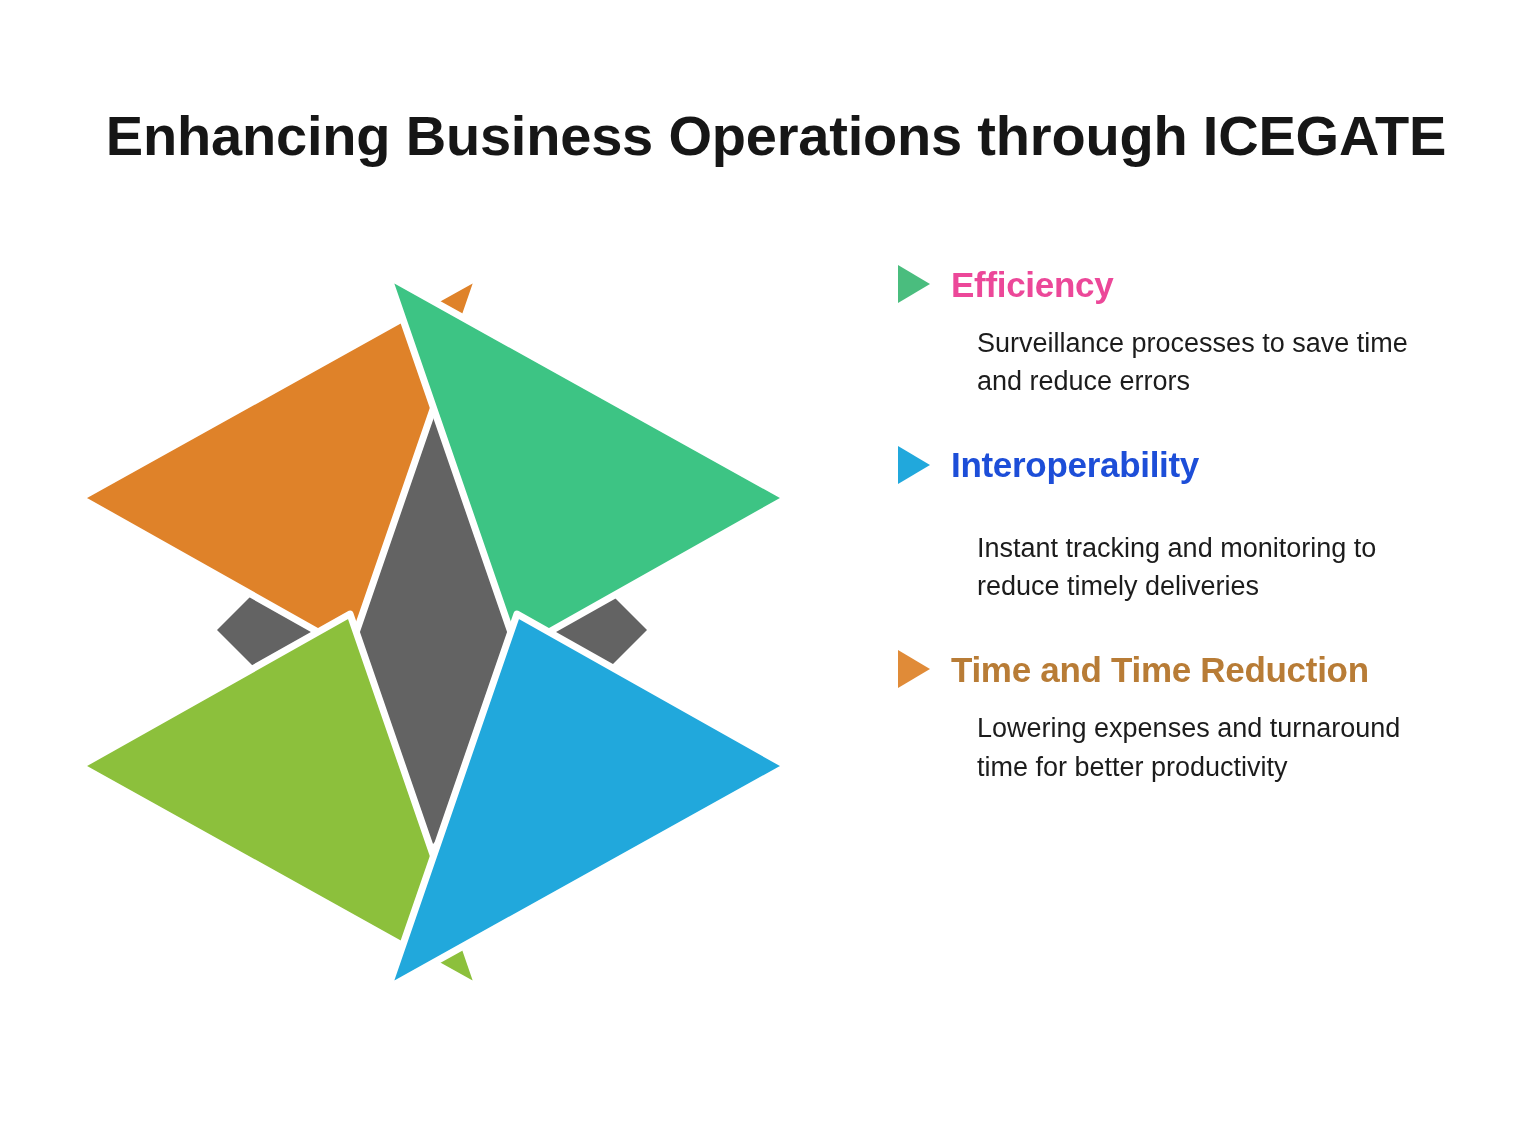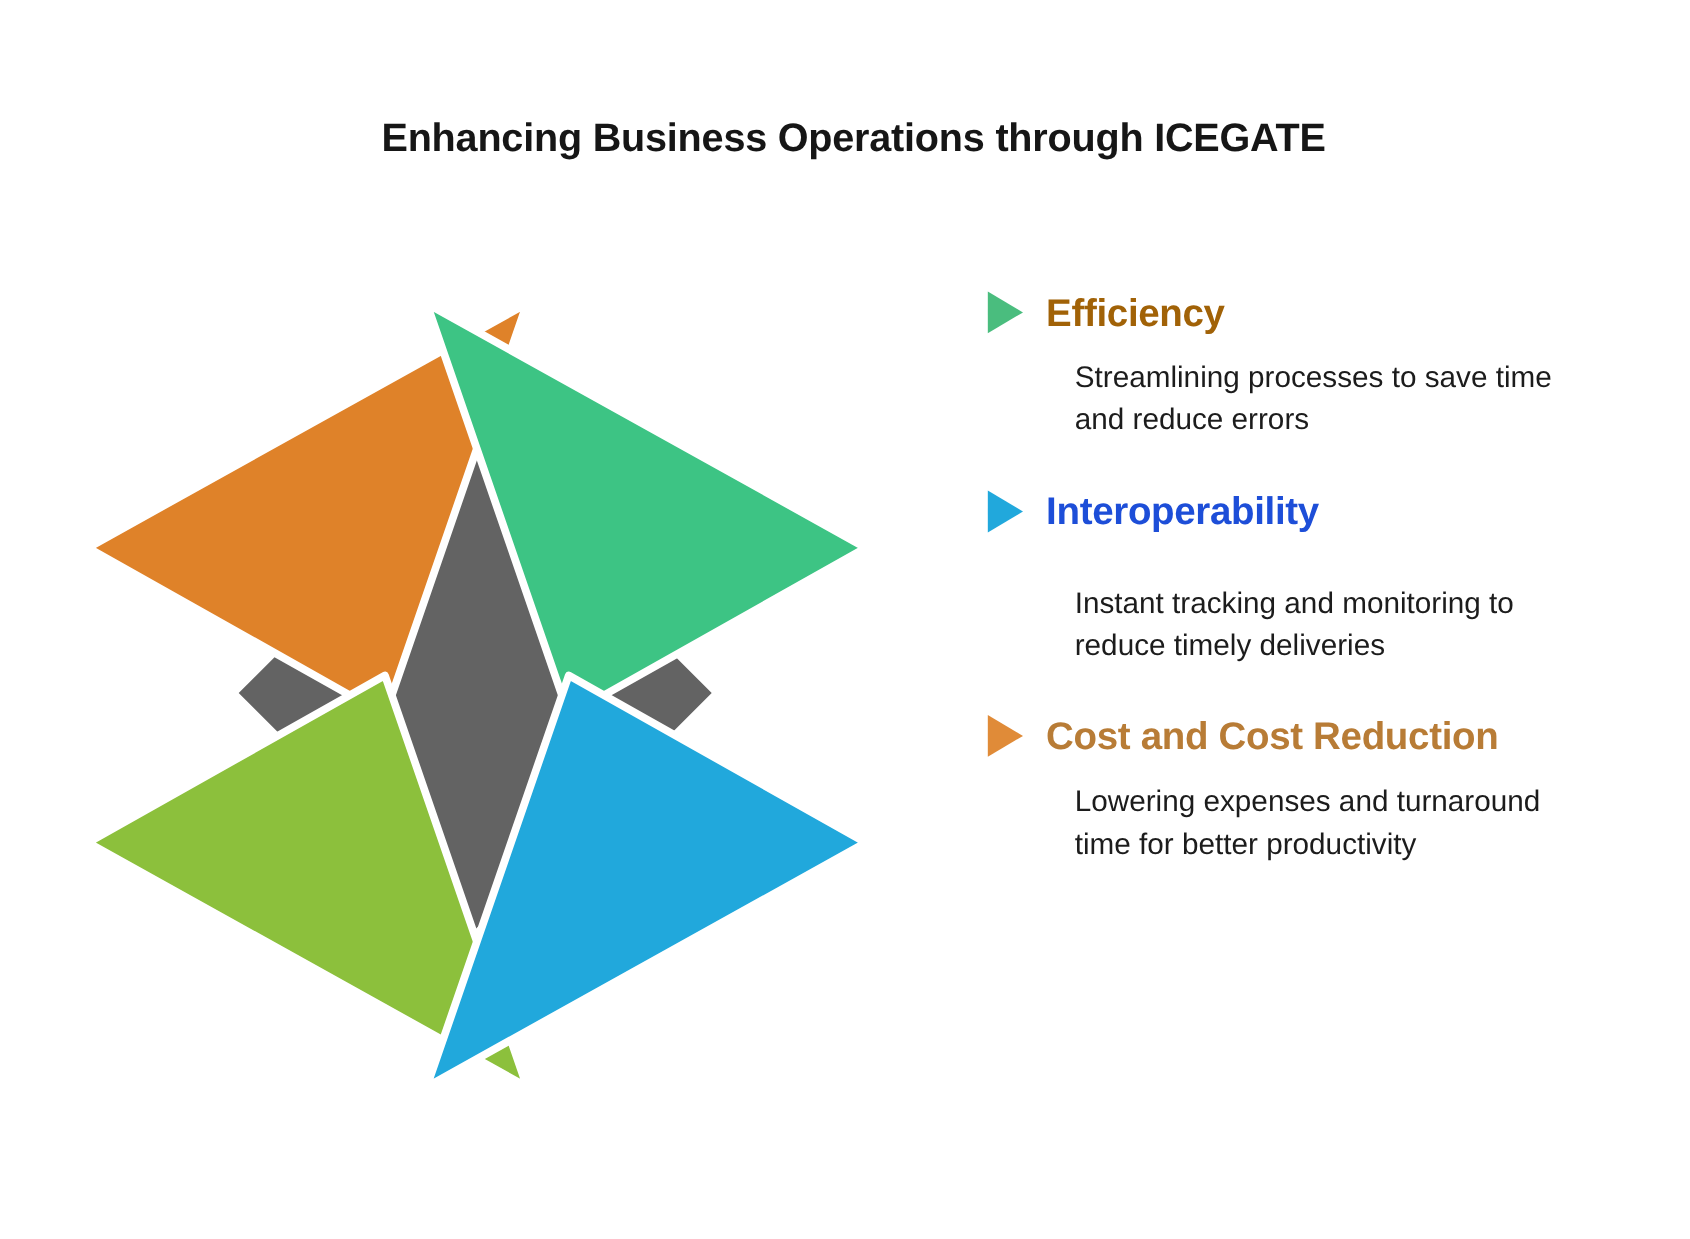--- a/index.html
+++ b/index.html
@@ -21,21 +21,21 @@
     background: #ffffff;
   }
 
   
   #title {
     position: absolute;
     left: 16px;
     right: 0;
     top: 104px;
     text-align: center;
-    font-size: 36px;
+    font-size: 56px;
     font-weight: 700;
     color: #161616;
     letter-spacing: -0.2px;
     line-height: 1.15;
     white-space: nowrap;
   }
 
   
   #graphic {
     position: absolute;
@@ -132,23 +132,23 @@
 
   <div id="features">
 
     <div class="feature">
       <div class="feature-head">
         <span class="marker">
           <svg viewBox="0 0 38 44" xmlns="http://www.w3.org/2000/svg">
             <polygon points="3,3 35,22 3,41" fill="#4abd7e"></polygon>
           </svg>
         </span>
-        <span class="feature-title" style="color:#a16207">Efficiency</span>
+        <span class="feature-title" style="color:#ec4899">Efficiency</span>
       </div>
-      <div class="feature-desc">Streamlining processes to save time and reduce errors</div>
+      <div class="feature-desc">Surveillance processes to save time and reduce errors</div>
     </div>
 
     <div class="feature">
       <div class="feature-head">
         <span class="marker">
           <svg viewBox="0 0 38 44" xmlns="http://www.w3.org/2000/svg">
             <polygon points="3,3 35,22 3,41" fill="#21a8dc"></polygon>
           </svg>
         </span>
         <span class="feature-title" style="color:#1d4ed8">Interoperability</span>
@@ -159,19 +159,19 @@
       <div class="feature-desc">Instant tracking and monitoring to reduce timely deliveries</div>
     </div>
 
     <div class="feature">
       <div class="feature-head">
         <span class="marker">
           <svg viewBox="0 0 38 44" xmlns="http://www.w3.org/2000/svg">
             <polygon points="3,3 35,22 3,41" fill="#e08b38"></polygon>
           </svg>
         </span>
-        <span class="feature-title" style="color:#b87c36">Cost and Cost Reduction</span>
+        <span class="feature-title" style="color:#b87c36">Time and Time Reduction</span>
       </div>
       <div class="feature-desc">Lowering expenses and turnaround time for better productivity</div>
     </div>
 
   </div>
 </div>
 
 </body></html>

